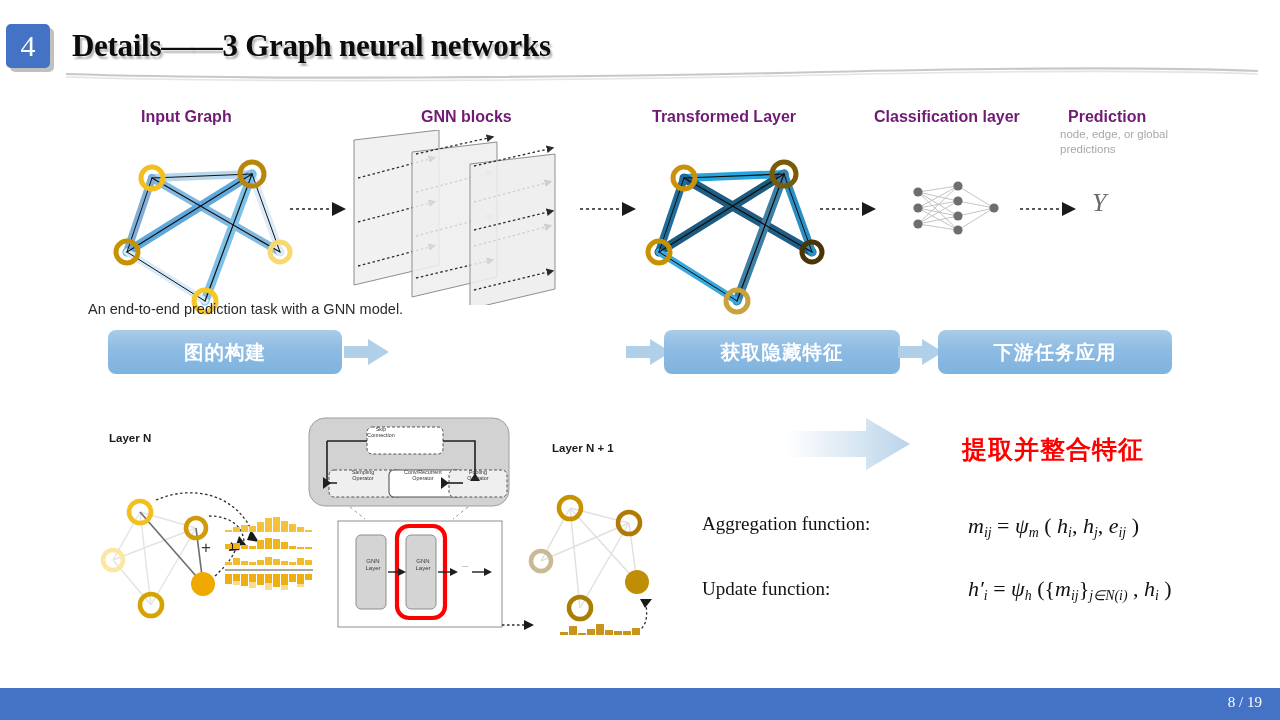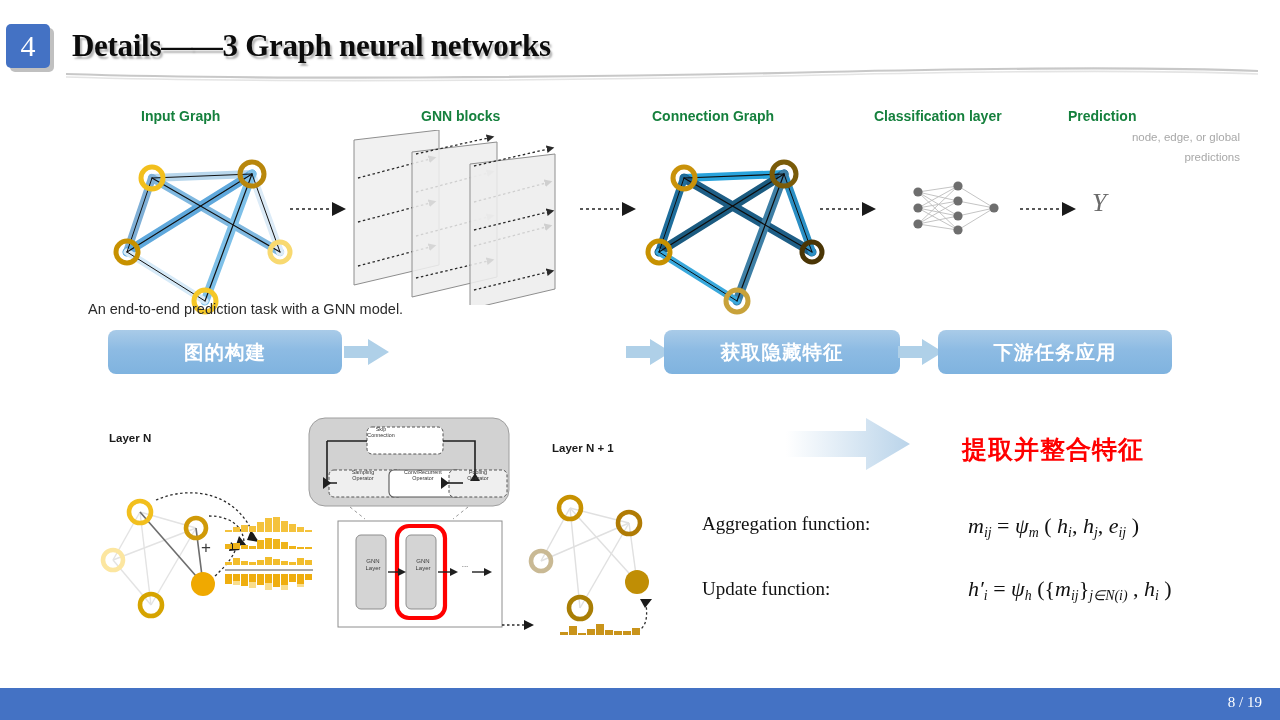--- a/index.html
+++ b/index.html
@@ -44,27 +44,27 @@
     position: absolute; left: 66px; top: 72px;
     width: 1155px; height: 2px;
     background: linear-gradient(to right, #b9b9b9, #d8d8d8 60%, #ffffff);
     opacity: 0;
   }
 
   
   #pipeline { position: absolute; left: 0; top: 96px; width: 1280px; height: 200px; }
   .pl-head {
     position: absolute;
-    font-size: 14px; font-weight: bold; color: #15803d;
+    font-size: 16px; font-weight: bold; color: #701a75;
     white-space: nowrap;
   }
   .pl-sub {
     position: absolute;
-    font-size: 11.5px; color: #a8a8a8; line-height: 20px;
-    text-align: right; white-space: nowrap;
+    font-size: 11.5px; color: #a8a8a8; line-height: 15px;
+    text-align: left; white-space: nowrap;
   }
   .fig-caption {
     position: absolute; left: 88px; top: 301px;
     font-size: 14.5px; color: #2b2b2b;
   }
   #pred-Y {
     position: absolute; left: 1092px; top: 188px;
     font-family: "Liberation Serif", serif;
     font-size: 26px; font-style: italic; color: #6b6b6b;
   }
@@ -146,21 +146,21 @@
   </div>
   <svg width="1200" height="26" viewBox="0 0 1200 26" style="position:absolute;left:62px;top:58px;">
     <path d="M4,16 C200,22 500,20 760,14 C980,9 1120,10 1196,13" fill="none" stroke="#9a9a9a" stroke-width="2.2" opacity="0.55"></path>
     <path d="M4,19 C200,25 500,23 760,17 C980,12 1120,13 1196,16" fill="none" stroke="#c9c9c9" stroke-width="1.6" opacity="0.5"></path>
   </svg>
 
   <div id="pipeline">
 
     <div class="pl-head" style="left:141px; top:12px;">Input Graph</div>
     <div class="pl-head" style="left:421px; top:12px;">GNN blocks</div>
-    <div class="pl-head" style="left:652px; top:12px;">Connection Graph</div>
+    <div class="pl-head" style="left:652px; top:12px;">Transformed Layer</div>
     <div class="pl-head" style="left:874px; top:12px;">Classification layer</div>
     <div class="pl-head" style="left:1068px; top:12px;">Prediction</div>
     <div class="pl-sub" style="left:1060px; top:31px; width:180px; white-space:pre-line;">node, edge, or global
 predictions</div>
 
     <svg width="220" height="210" viewBox="0 0 220 210" style="position:absolute;left:105px;top:30px;">
       <g stroke-linecap="round">
         <line x1="47" y1="52" x2="147" y2="48" stroke="#B9D7EC" stroke-width="8"></line>
         <line x1="47" y1="52" x2="175" y2="126" stroke="#7FB8E0" stroke-width="8"></line>
         <line x1="47" y1="52" x2="22" y2="126" stroke="#7FAFD6" stroke-width="8"></line>

